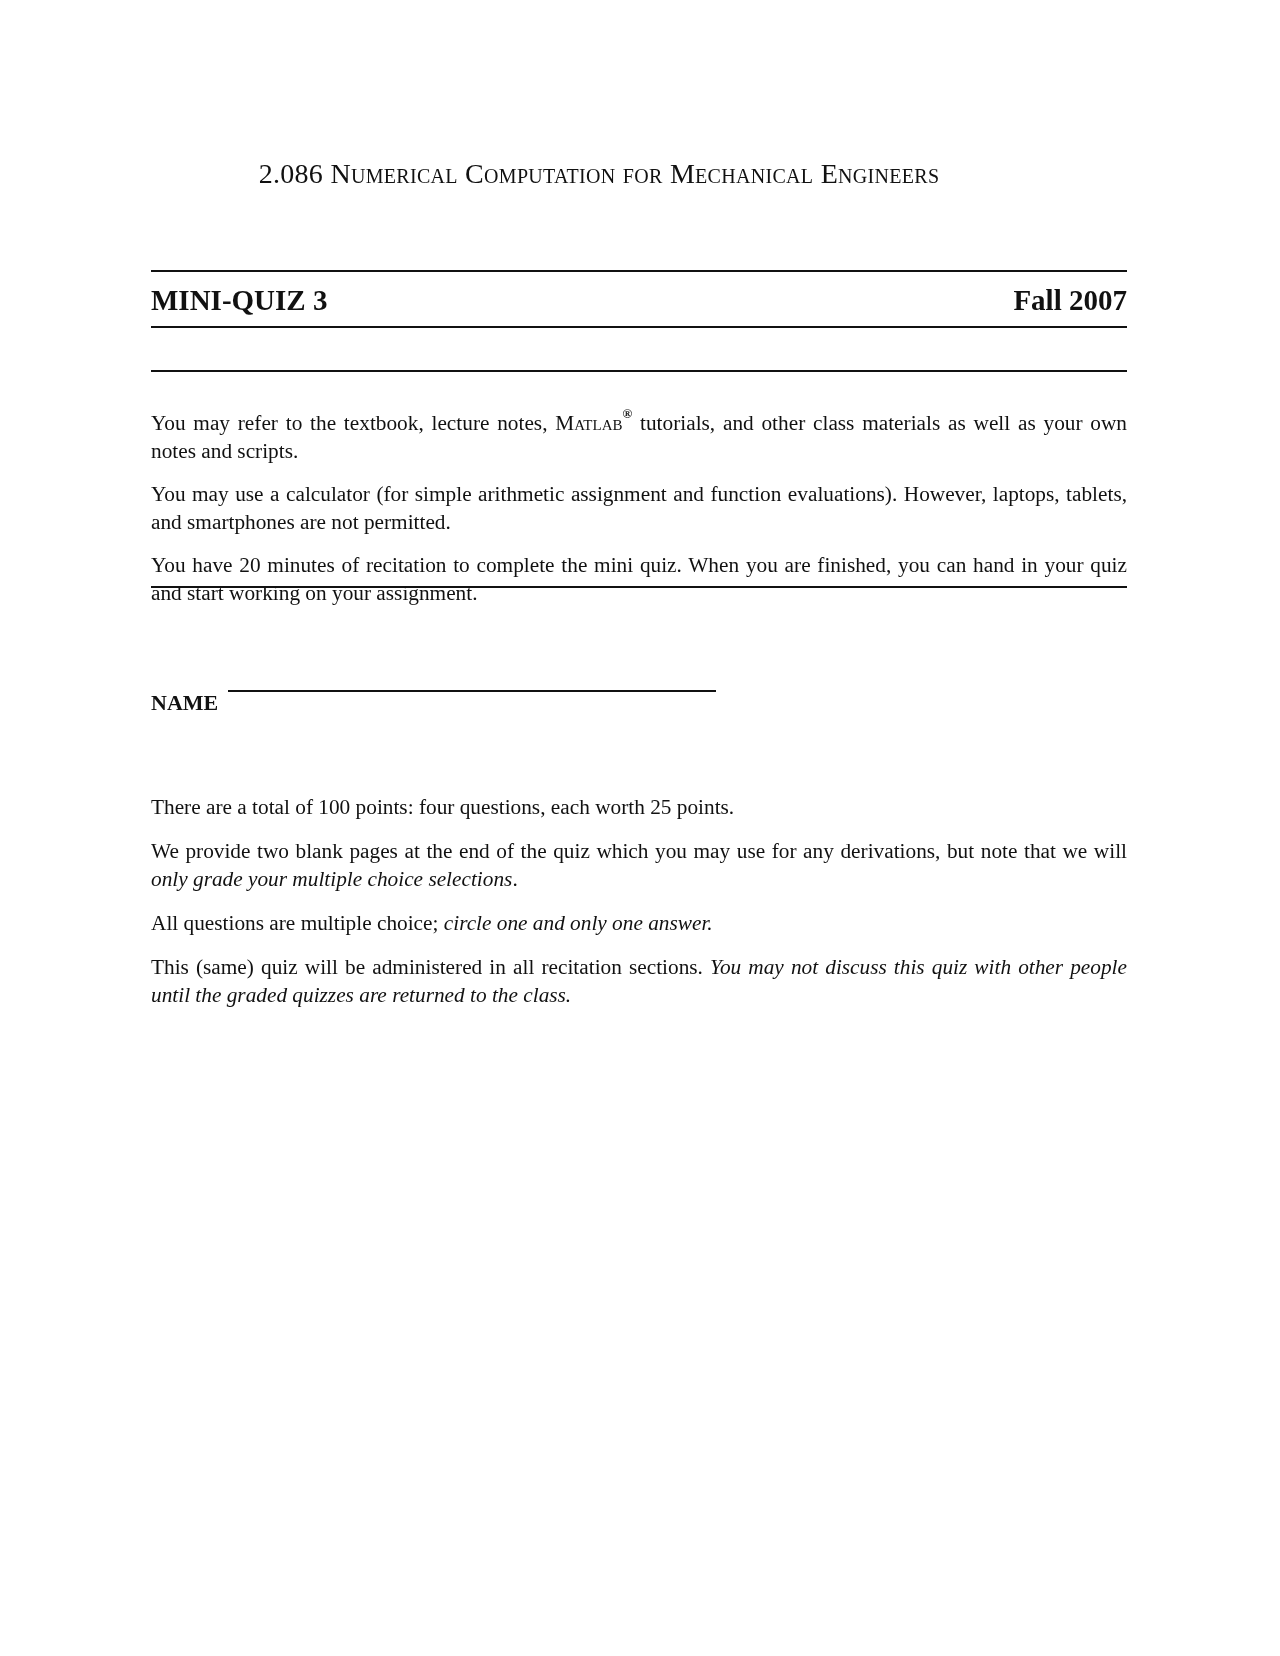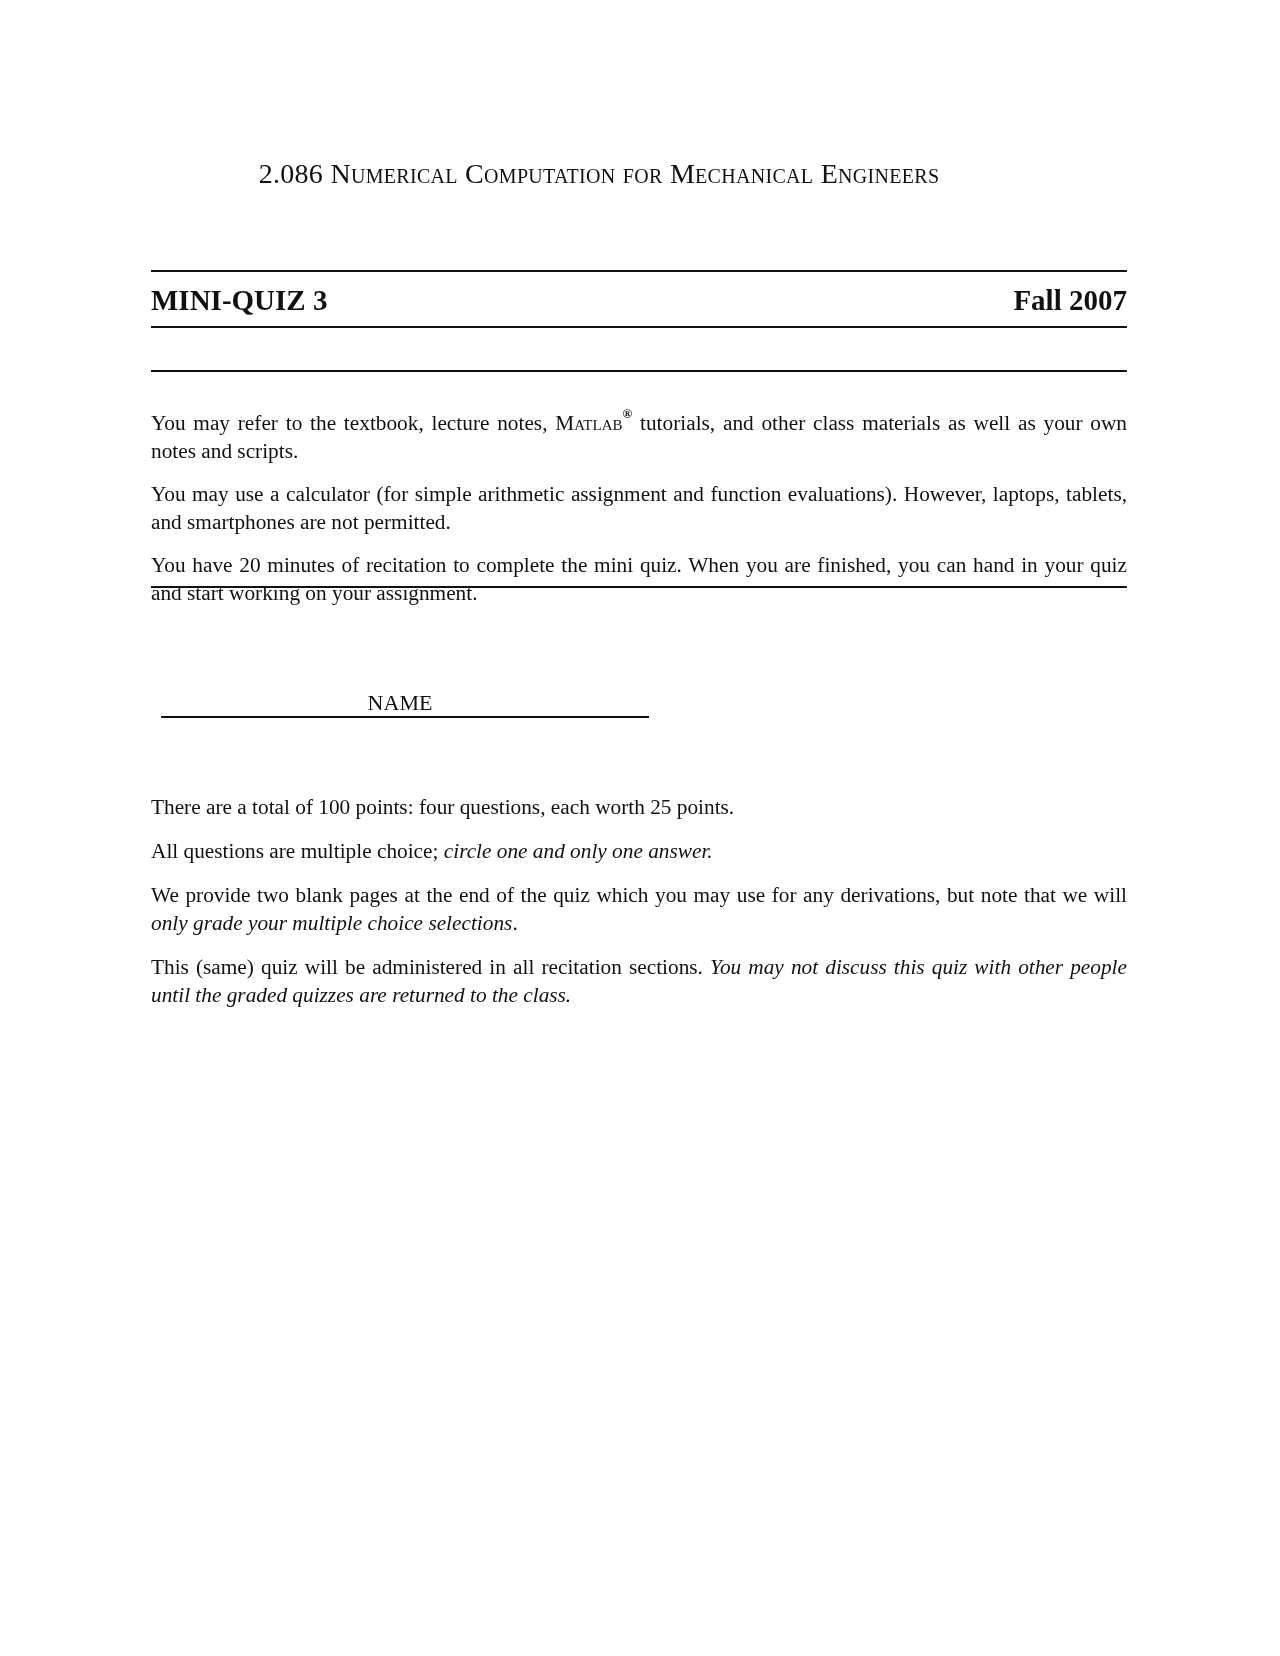--- a/index.html
+++ b/index.html
@@ -69,24 +69,23 @@
     .reg {
       font-size: 13px;
       vertical-align: 12px;
       font-weight: bold;
     }
     .name-row {
       position: absolute;
       left: 151px;
       top: 690px;
       display: flex;
-      align-items: center;
+      align-items: flex-start;
       font-size: 22px;
-      font-weight: normal;
-      flex-direction: column;
+      font-weight: bold;
     }
     .name-line {
       display: inline-block;
       width: 488px;
       height: 2px;
       background: #111;
       margin-left: 10px;
       margin-bottom: 4px;
     }
     .notes {
@@ -127,18 +126,18 @@
   </div>
   <div class="rule" style="top:586px;"></div>
 
   <div class="name-row">
     <span>NAME</span>
     <span class="name-line"></span>
   </div>
 
   <div class="notes">
     <p>There are a total of 100 points: four questions, each worth 25 points.</p>
+    <p><span>We provide two blank pages at the end of the quiz which you may use for any derivations, but note that we will </span><em>only grade your multiple choice selections</em><span>.</span></p>
     <p><span>All questions are multiple choice; </span><em>circle one and only one answer.</em></p>
-    <p><span>We provide two blank pages at the end of the quiz which you may use for any derivations, but note that we will </span><em>only grade your multiple choice selections</em><span>.</span></p>
     <p><span>This (same) quiz will be administered in all recitation sections. </span><em>You may not discuss this quiz with other people until the graded quizzes are returned to the class.</em></p>
   </div>
 
 </div>
 
 </body></html>

